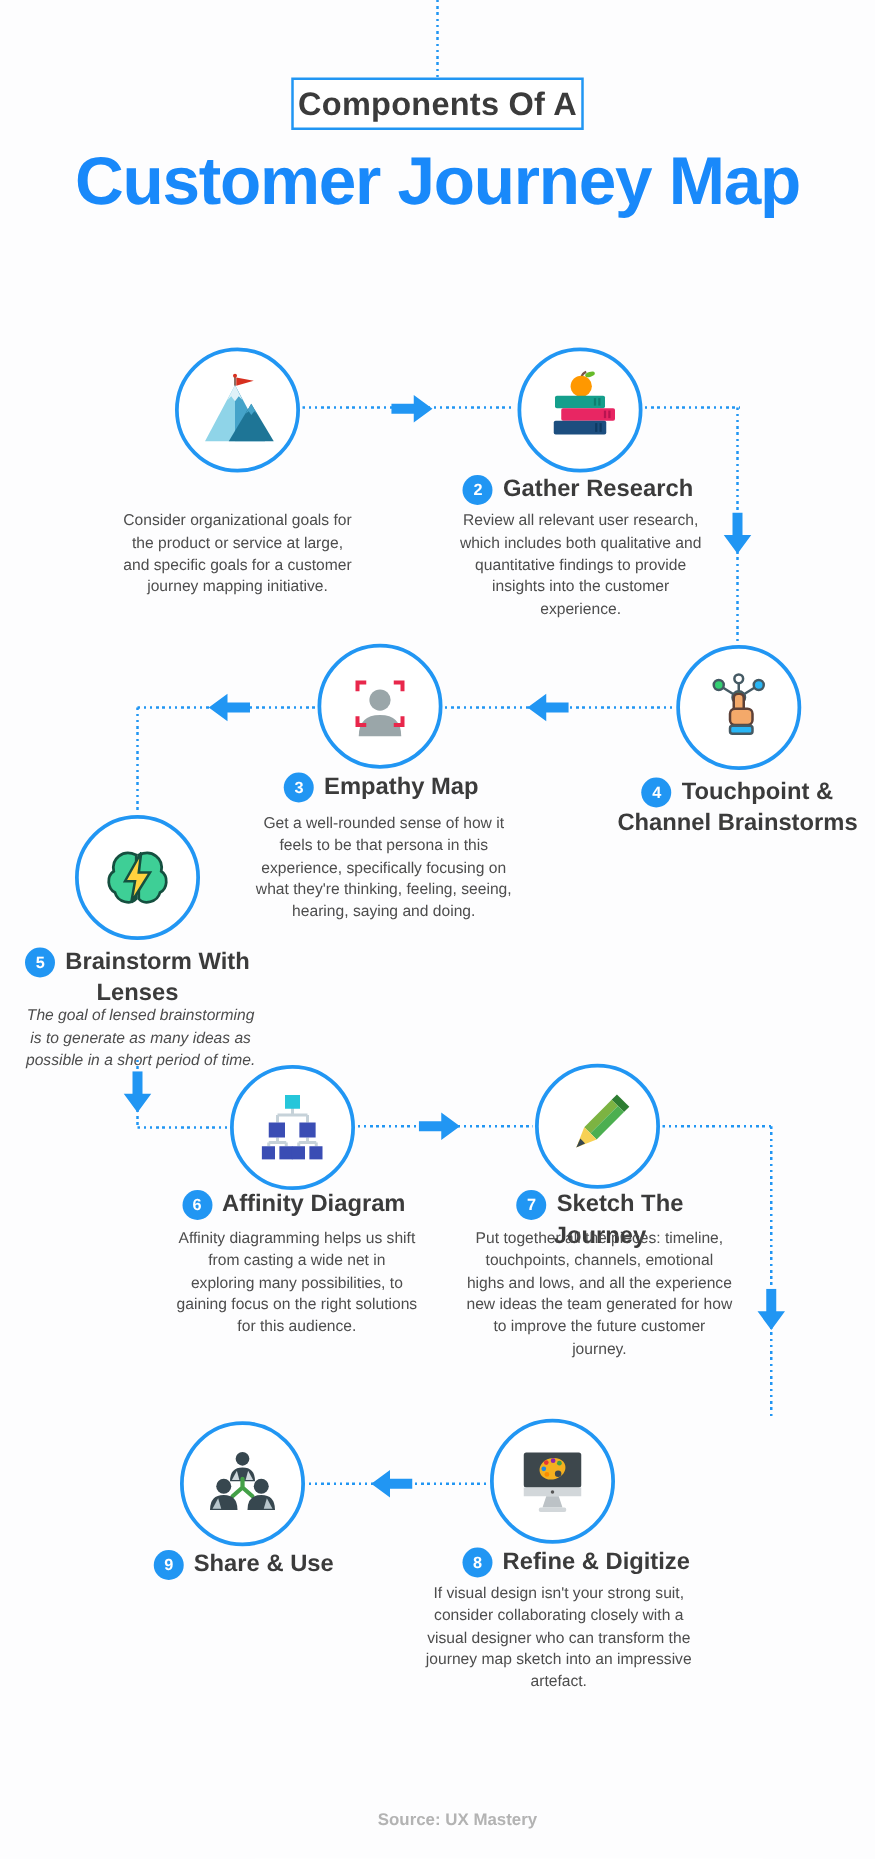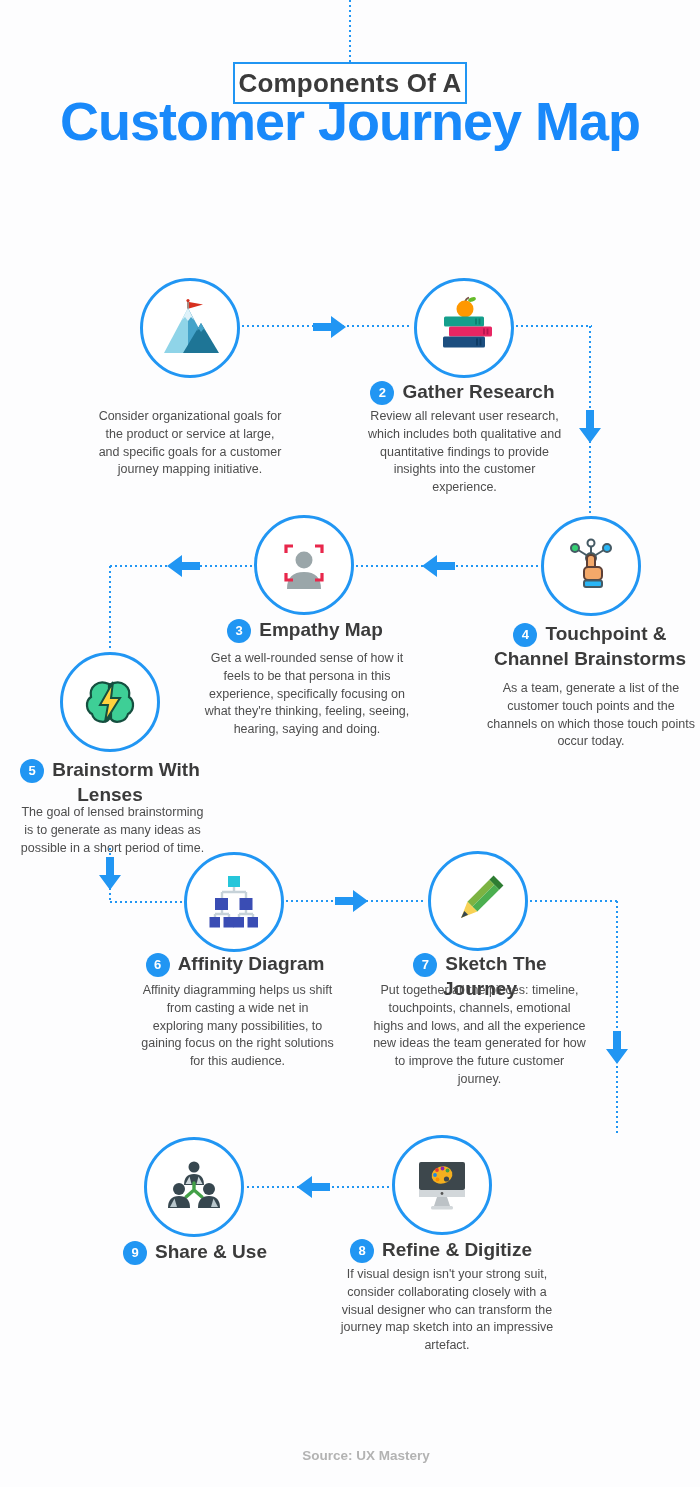--- a/index.html
+++ b/index.html
@@ -18,21 +18,21 @@
   .dot-v{width:2px;background-image:repeating-linear-gradient(to bottom,var(--accent) 0 2px,transparent 2px 5px);}
   
   .arrow{width:34px;height:24px;color:var(--accent);}
   .arrow svg{display:block;width:100%;height:100%;}
   .arrow-left{transform:scaleX(-1);}
   .arrow-down{transform:rotate(90deg);}
   
   .kicker-box{left:233px;top:62px;width:234px;height:42px;border:2px solid var(--accent);
     display:flex;align-items:center;justify-content:center;background:#fff;
     font-size:26px;font-weight:bold;color:var(--heading);letter-spacing:.2px;}
-  .big-title{left:0;top:90px;width:700px;text-align:center;font-size:54px;font-weight:bold;
+  .big-title{left:0;top:114px;width:700px;text-align:center;font-size:54px;font-weight:bold;
     color:var(--title-blue);letter-spacing:-1px;}
   
   .circle{width:100px;height:100px;border:3px solid var(--accent);border-radius:50%;
     background:#fff;display:flex;align-items:center;justify-content:center;}
   .circle svg{width:64px;height:64px;}
   
   .step-heading{text-align:center;font-size:19px;font-weight:bold;color:var(--heading);line-height:1.3;}
   .badge{display:inline-flex;width:24px;height:24px;border-radius:50%;background:var(--accent);
     color:#fff;font-size:13px;font-weight:bold;align-items:center;justify-content:center;
     margin-right:8px;vertical-align:middle;}
@@ -170,33 +170,32 @@
       <circle cx="48" cy="14" r="4" fill="#29b6f6" stroke="#455a64" stroke-width="2"></circle>
       <circle cx="32" cy="24" r="5" fill="#35d073" stroke="#455a64" stroke-width="2"></circle>
       <rect x="28" y="21" width="8" height="17" rx="3.5" fill="#f4a96a" stroke="#5d4037" stroke-width="2"></rect>
       <rect x="25" y="33" width="18" height="13" rx="4" fill="#f4a96a" stroke="#5d4037" stroke-width="2"></rect>
       <rect x="25" y="46.5" width="18" height="6.5" rx="2" fill="#29b6f6" stroke="#455a64" stroke-width="2"></rect>
     </svg>
   </div>
   <div class="abs step-heading" style="left:480px;top:622px;width:220px;">
     <span class="badge">4</span><span>Touchpoint &amp; Channel Brainstorms</span>
   </div>
-  <div class="abs step-desc" style="left:485px;top:680px;width:212px;">As a team, generate a list of the customer touch points and the channels on which those touch points occur today.</div>
 
   <div class="abs circle" style="left:60px;top:652px;">
     <svg viewBox="0 0 64 64">
       <path d="M31 14 C20 9 11 17 13 27 C7 31 8 41 14 44 C16 52 27 54 31 49 Z" fill="#3ecf96" stroke="#154f3f" stroke-width="2.2"></path>
       <path d="M33 14 C44 9 53 17 51 27 C57 31 56 41 50 44 C48 52 37 54 33 49 Z" fill="#3ecf96" stroke="#154f3f" stroke-width="2.2"></path>
       <polygon points="35,12 22,35 30,35 27,52 42,28 33,28" fill="#ffd23e" stroke="#154f3f" stroke-width="2"></polygon>
     </svg>
   </div>
   <div class="abs step-heading" style="left:20px;top:758px;width:180px;">
     <span class="badge">5</span><span>Brainstorm With Lenses</span>
   </div>
-  <div class="abs step-desc" style="left:20px;top:804px;width:185px;">The goal of lensed brainstorming is to generate as many ideas as possible in a short period of time.</div>
+  <div class="abs step-desc" style="left:20px;top:804px;width:185px;font-style:italic;">The goal of lensed brainstorming is to generate as many ideas as possible in a short period of time.</div>
 
   <div class="abs circle" style="left:184px;top:852px;">
     <svg viewBox="0 0 64 64">
       <g stroke="#c6d2d9" stroke-width="2.4" fill="none">
         <path d="M32 16 V22 M20 22 H44 M20 22 V28 M44 22 V28"></path>
         <path d="M20 40 V44 M13 44 H27 M13 44 V47 M27 44 V47"></path>
         <path d="M44 40 V44 M37 44 H51 M37 44 V47 M51 44 V47"></path>
       </g>
       <rect x="26" y="6" width="12" height="11" fill="#26c6da"></rect>
       <rect x="13" y="28" width="13" height="12" fill="#3a4db4"></rect>
@@ -237,21 +236,21 @@
       <rect x="21" y="53" width="22" height="3.5" rx="1.5" fill="#d2d7da"></rect>
       <ellipse cx="32" cy="22" rx="10.5" ry="8.5" fill="#f4b01f" transform="rotate(-15 32 22)"></ellipse>
       <circle cx="36.5" cy="26" r="2.6" fill="#3d474c"></circle>
       <circle cx="27" cy="17" r="1.9" fill="#e53935"></circle>
       <circle cx="32.5" cy="15.5" r="1.9" fill="#8e24aa"></circle>
       <circle cx="37.5" cy="17.5" r="1.9" fill="#43a047"></circle>
       <circle cx="25" cy="22" r="1.9" fill="#1e88e5"></circle>
       <circle cx="27.5" cy="26.5" r="1.9" fill="#fb8c00"></circle>
     </svg>
   </div>
-  <div class="abs step-heading" style="left:336px;top:1238px;width:210px;">
+  <div class="abs step-heading" style="left:356px;top:1238px;width:210px;">
     <span class="badge">8</span><span>Refine &amp; Digitize</span>
   </div>
   <div class="abs step-desc" style="left:340px;top:1266px;width:214px;">If visual design isn't your strong suit, consider collaborating closely with a visual designer who can transform the journey map sketch into an impressive artefact.</div>
 
   <div class="abs circle" style="left:144px;top:1137px;">
     <svg viewBox="0 0 64 64">
       <circle cx="32" cy="12" r="5.5" fill="#37474f"></circle>
       <path d="M22 30 Q22 19 32 19 Q42 19 42 30 Z" fill="#37474f"></path>
       <polygon points="23.5,29 27.5,21.5 29.5,29" fill="#cfd8dc"></polygon>
       <polygon points="40.5,29 36.5,21.5 34.5,29" fill="#cfd8dc"></polygon>

